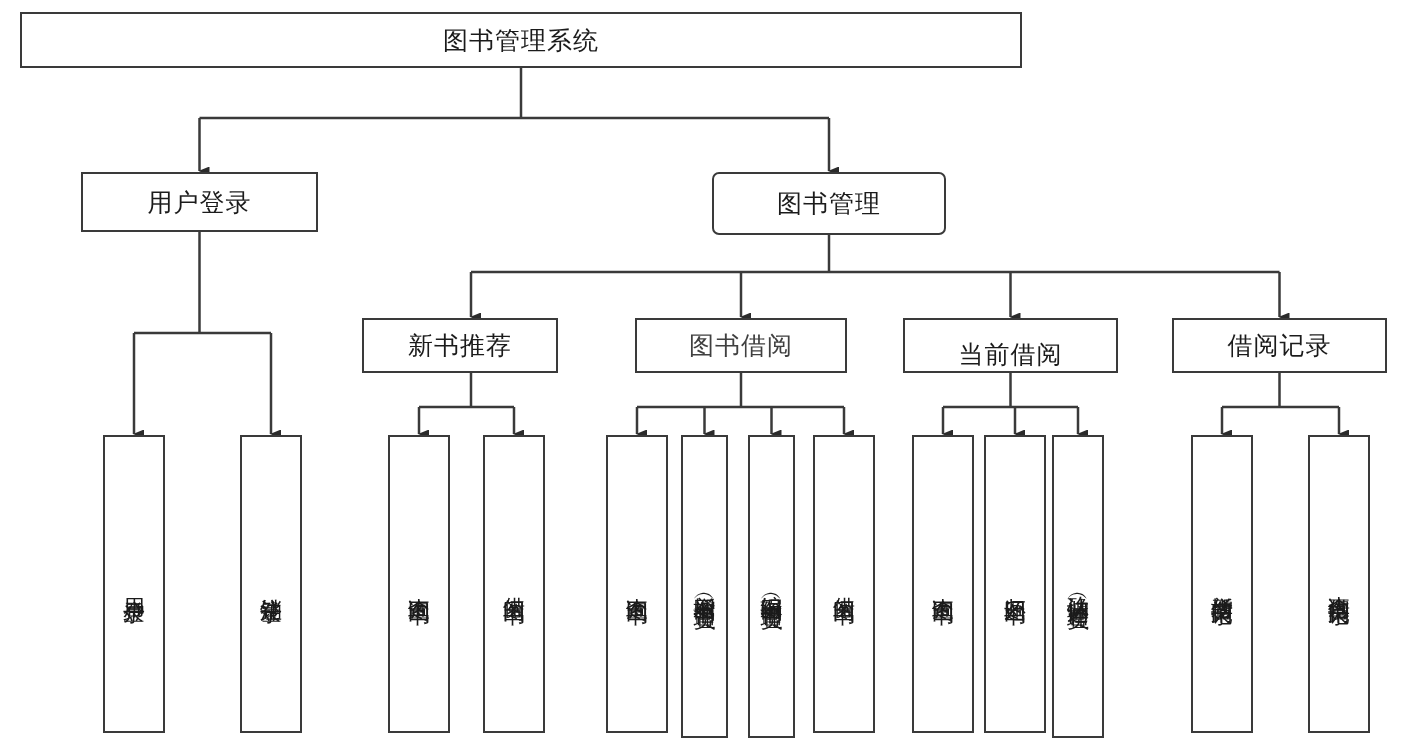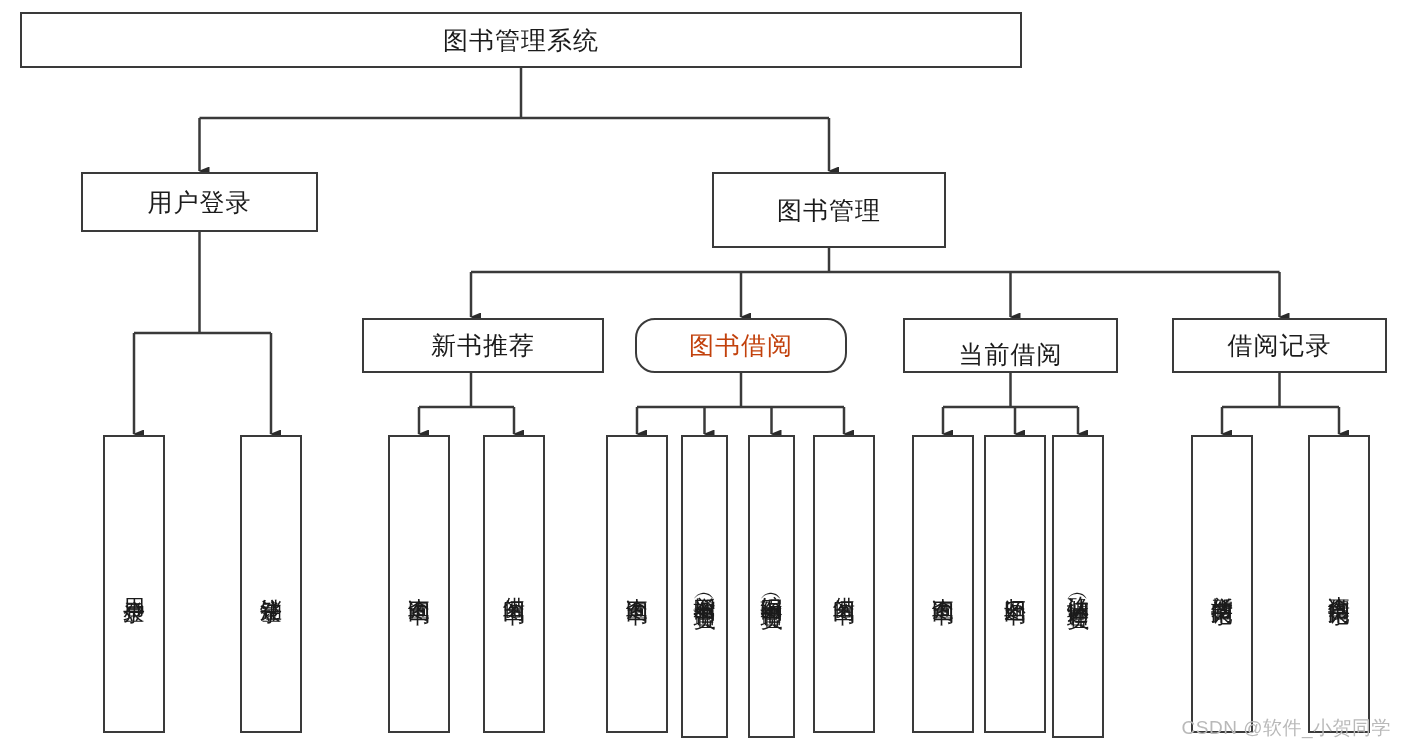--- a/index.html
+++ b/index.html
@@ -109,27 +109,27 @@
         <line x1="1339" y1="407" x2="1339" y2="434" stroke="#3a3a3a" stroke-width="2.5" marker-end="url(#arrowhead)"></line>
       </g>
   </svg>
   <div id="nodes-layer">
       <div class="node horiz" style="left: 20px; top: 12px; width: 1002px; height: 56px; border-color: rgb(58, 58, 58); color: rgb(27, 27, 27);">
         <span class="label">图书管理系统</span>
       </div>
       <div class="node horiz" style="left: 81px; top: 172px; width: 237px; height: 60px; border-color: rgb(58, 58, 58); color: rgb(27, 27, 27);">
         <span class="label">用户登录</span>
       </div>
-      <div class="node horiz" style="left: 712px; top: 172px; width: 234px; height: 76px; border-color: rgb(58, 58, 58); color: rgb(27, 27, 27);">
+      <div class="node horiz" style="left: 712px; top: 172px; width: 234px; height: 63px; border-color: rgb(58, 58, 58); color: rgb(27, 27, 27); border-radius: 7px;">
         <span class="label">图书管理</span>
       </div>
-      <div class="node horiz" style="left: 362px; top: 318px; width: 242px; height: 55px; border-color: rgb(58, 58, 58); color: rgb(27, 27, 27);">
+      <div class="node horiz" style="left: 362px; top: 318px; width: 196px; height: 55px; border-color: rgb(58, 58, 58); color: rgb(27, 27, 27);">
         <span class="label">新书推荐</span>
       </div>
-      <div class="node horiz" style="left: 635px; top: 318px; width: 212px; height: 55px; border-color: rgb(58, 58, 58); color: #c2410c; border-radius: 20px;">
+      <div class="node horiz" style="left: 635px; top: 318px; width: 212px; height: 55px; border-color: rgb(58, 58, 58); color: #404040;">
         <span class="label">图书借阅</span>
       </div>
       <div class="node horiz" style="left: 903px; top: 318px; width: 215px; height: 55px; border-color: rgb(58, 58, 58); color: rgb(27, 27, 27); align-items: flex-end;">
         <span class="label">当前借阅</span>
       </div>
       <div class="node horiz" style="left: 1172px; top: 318px; width: 215px; height: 55px; border-color: rgb(58, 58, 58); color: rgb(27, 27, 27);">
         <span class="label">借阅记录</span>
       </div>
       <div class="node vert" style="left: 103px; top: 435px; width: 62px; height: 298px; border-color: rgb(58, 58, 58); color: rgb(27, 27, 27);">
         <span class="label">用户登录</span>
@@ -164,14 +164,13 @@
       <div class="node vert" style="left: 1052px; top: 435px; width: 52px; height: 303px; border-color: rgb(58, 58, 58); color: rgb(27, 27, 27);">
         <span class="label">确认归还（管理员）</span>
       </div>
       <div class="node vert" style="left: 1191px; top: 435px; width: 62px; height: 298px; border-color: rgb(58, 58, 58); color: rgb(27, 27, 27);">
         <span class="label">新增借阅记录</span>
       </div>
       <div class="node vert" style="left: 1308px; top: 435px; width: 62px; height: 298px; border-color: rgb(58, 58, 58); color: rgb(27, 27, 27);">
         <span class="label">查询借阅记录</span>
       </div>
     </div>
-  <div id="watermark">CSDN @软件_小贺同学</div>
 </div>
 
 </body></html>

